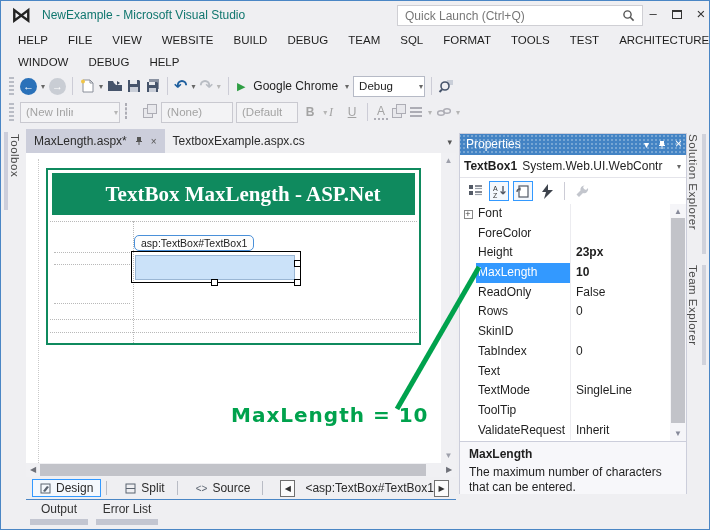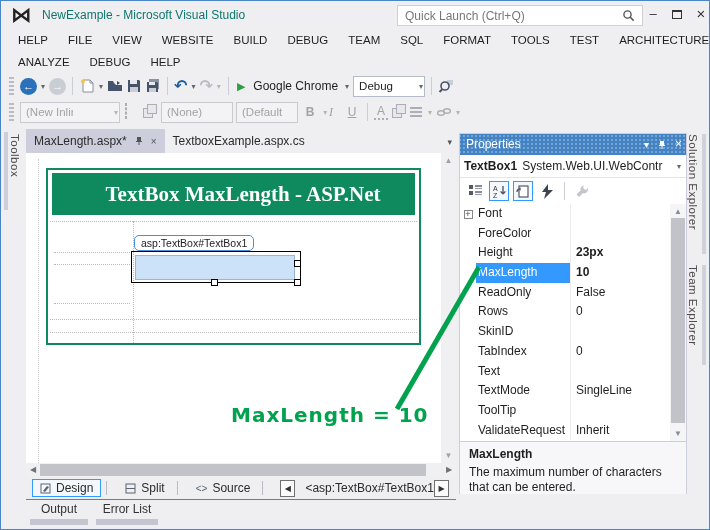--- a/index.html
+++ b/index.html
@@ -188,21 +188,21 @@
       <span class="menuitem">BUILD</span>
       <span class="menuitem">DEBUG</span>
       <span class="menuitem">TEAM</span>
       <span class="menuitem">SQL</span>
       <span class="menuitem">FORMAT</span>
       <span class="menuitem">TOOLS</span>
       <span class="menuitem">TEST</span>
       <span class="menuitem">ARCHITECTURE</span>
     </div>
     <div class="menurow">
-      <span class="menuitem">ANALYZE</span>
+      <span class="menuitem">WINDOW</span>
       <span class="menuitem">DEBUG</span>
       <span class="menuitem">HELP</span>
     </div>
   </div>
 
   <div class="toolbar" id="toolbar1">
     <span class="grip"></span>
     <span class="circ">←</span>
     <span class="caret">▾</span>
     <span class="circ dis">→</span>

